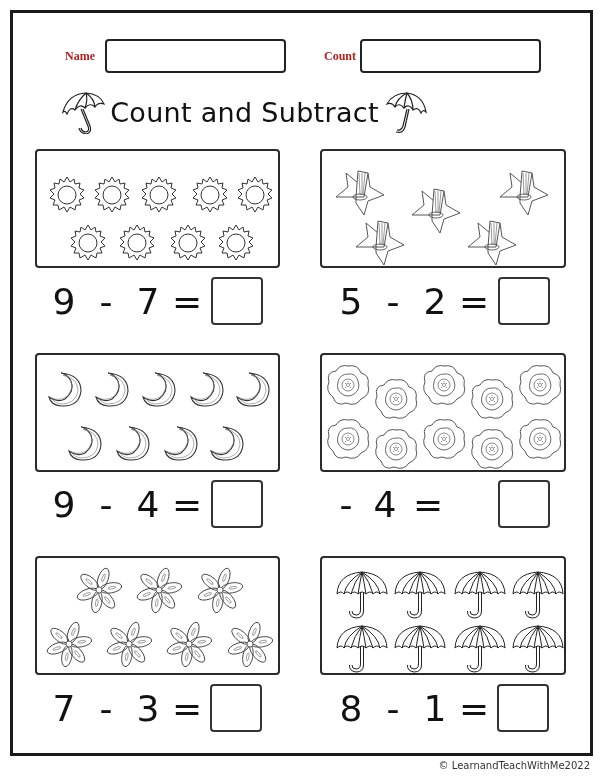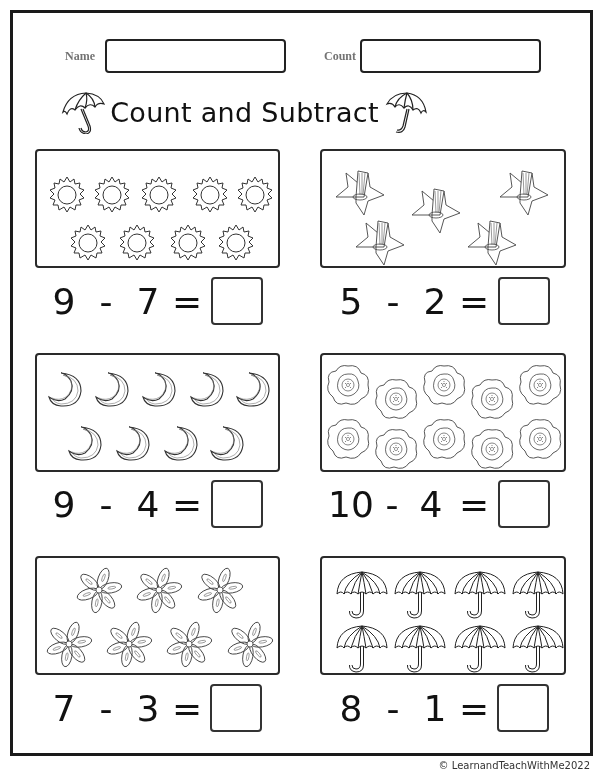--- a/index.html
+++ b/index.html
@@ -1,18 +1,18 @@
 <!DOCTYPE html>
 <html><head>
 <meta charset="utf-8">
 <style>
   html, body { margin: 0; padding: 0; background: #ffffff; }
   body { width: 600px; height: 777px; position: relative; overflow: hidden; font-family: "Liberation Sans", sans-serif; color: #111; }
   .page-border { position: absolute; left: 10px; top: 10px; width: 577px; height: 740px; border: 3px solid #1a1a1a; box-sizing: content-box; }
-  .label { position: absolute; font-family: "Liberation Serif", serif; font-weight: bold; font-size: 12px; color: #737373; }
+  .label { position: absolute; font-family: "Liberation Serif", serif; font-weight: bold; font-size: 12px; color: #b91c1c; }
   .field { position: absolute; border: 2px solid #222; border-radius: 4px; background: #fff; box-sizing: border-box; }
   .title-row { position: absolute; left: 0; top: 88px; width: 489px; height: 48px; display: flex; align-items: center; justify-content: center; }
   .title { font-family: "DejaVu Sans", sans-serif; font-size: 27px; color: #111; margin: 0 4px; letter-spacing: 0.3px; }
   .umb-title { width: 46px; height: 44px; }
   .picbox { position: absolute; border: 2px solid #2a2a2a; border-radius: 4px; box-sizing: border-box; background: #fff; }
   .picbox svg { position: absolute; left: 0; top: 0; }
   .eq { position: absolute; font-family: "DejaVu Sans", sans-serif; font-size: 36px; color: #111; display: flex; align-items: center; height: 48px; }
   .eq span { display: inline-block; text-align: center; }
   .ansbox { position: absolute; width: 52px; height: 48px; border: 2px solid #333; border-radius: 4px; box-sizing: border-box; background: #fff; }
   .footer { position: absolute; right: 10px; top: 760px; font-family: "DejaVu Sans", sans-serif; font-size: 10px; color: #333; }
@@ -172,21 +172,20 @@
       <use href="#rose" x="170" y="44"></use>
       <use href="#rose" x="218" y="30"></use>
     <use href="#rose" x="26" y="84"></use>
       <use href="#rose" x="74" y="94"></use>
       <use href="#rose" x="122" y="84"></use>
       <use href="#rose" x="170" y="94"></use>
       <use href="#rose" x="218" y="84"></use>
   </svg>
 </div>
 <div class="eq" style="left:328px; top:480px;">
-  <span style="width:46px">10</span>
   <span style="width:36px">-</span>
   <span style="width:42px">4</span>
   <span style="width:44px">=</span>
 </div>
 <div class="ansbox" style="left:498px; top:480px;"></div>
 
 <div class="picbox" style="left:35px; top:556px; width:245px; height:119px;">
   <svg width="245" height="119">
     <use href="#flower" x="62" y="32"></use>
       <use href="#flower" x="122" y="32"></use>

